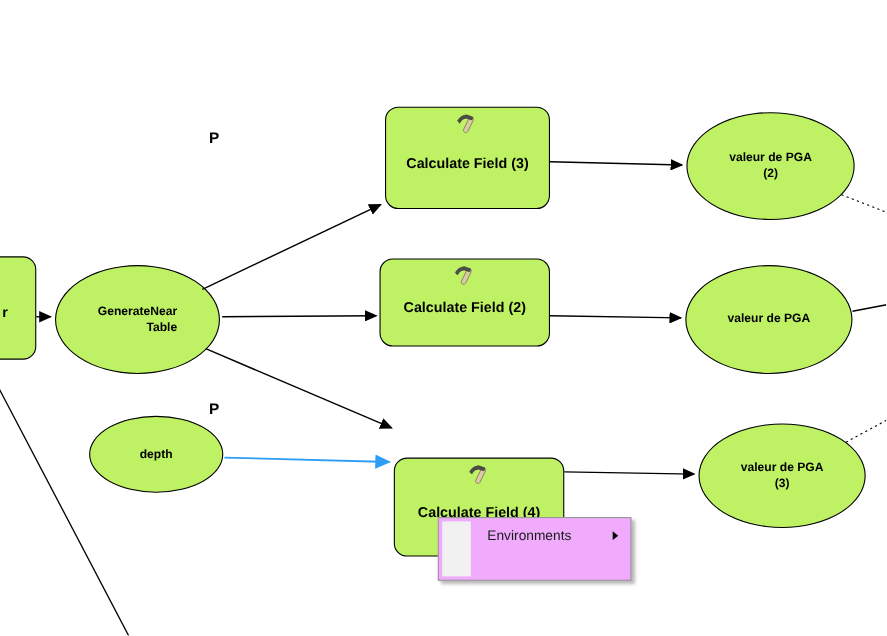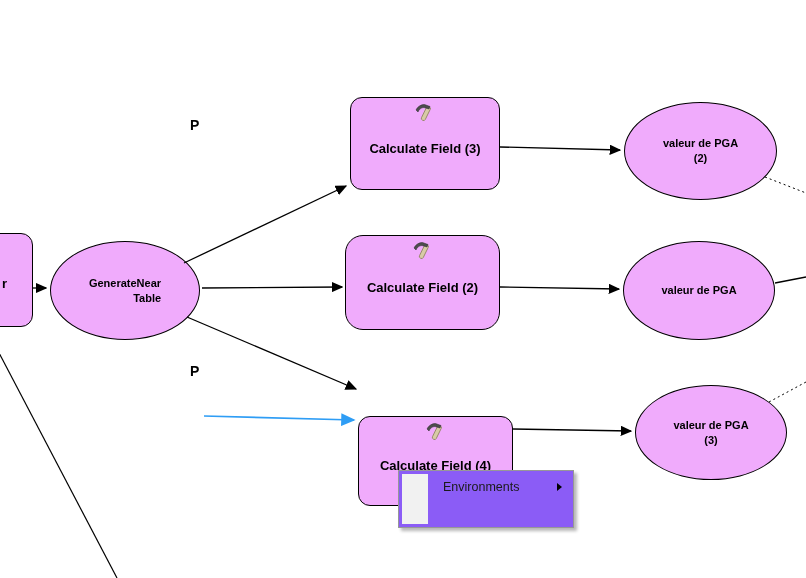--- a/index.html
+++ b/index.html
@@ -1,33 +1,33 @@
 <!DOCTYPE html>
 <html><head>
 <meta charset="utf-8">
 <style>
   html,body{margin:0;padding:0;background:#fff;}
   #canvas{
     position:relative;width:806px;height:578px;background:#ffffff;overflow:hidden;
     font-family:"Liberation Sans",sans-serif;
   }
   .node{position:absolute;box-sizing:border-box;display:flex;align-items:center;justify-content:center;
-    background:#f0abfc;border:1.5px solid #000;text-align:center;}
+    background:#bef264;border:1.5px solid #000;text-align:center;}
   .ellipse{border-radius:50%;}
   .tool{border-radius:12px;}
   .node .lbl{font-weight:bold;font-size:11px;color:#000;line-height:15px;white-space:pre-line;}
   .tool .lbl{padding-top:9px;font-size:13px;}
   .hammer{position:absolute;top:2px;left:50%;transform:translateX(-50%);}
   .pmark{position:absolute;font-weight:bold;font-size:14px;color:#000;}
   #edges{position:absolute;left:0;top:0;width:806px;height:578px;pointer-events:none;z-index:3;}
   .offtool .lbl{position:absolute;right:25px;top:33px;}
 
   
   .ctxmenu{position:absolute;left:398px;top:470px;width:176px;height:58px;z-index:10;
-    background:#8b5cf6;border:1px solid #979797;box-shadow:3px 3px 3px rgba(0,0,0,0.28);
+    background:#f0abfc;border:1px solid #979797;box-shadow:3px 3px 3px rgba(0,0,0,0.28);
     padding:3px 0;box-sizing:border-box;}
   .ctxmenu .gutter{position:absolute;left:3px;top:3px;bottom:3px;width:26px;background:#f1f1f1;}
   .menu-item{position:relative;height:26px;line-height:26px;padding-left:44px;
     font-size:12.5px;color:#1a1a1a;cursor:default;}
   .submenu-arrow{position:absolute;right:11px;top:9px;width:0;height:0;
     border-left:5px solid #000;border-top:4px solid transparent;border-bottom:4px solid transparent;}
 </style>
 </head>
 <body>
 
@@ -37,31 +37,34 @@
     <span class="lbl">r</span>
   </div>
 
   <div class="pmark" style="left:190px;top:117px;">P</div>
 
   <div class="node ellipse" style="left:50px;top:241px;width:150px;height:99px;text-align:right;">
     <span class="lbl">GenerateNear
 Table</span>
   </div>
 
+  <div class="node ellipse" style="left:81px;top:378px;width:122px;height:70px;">
+    <span class="lbl">depth</span>
+  </div>
   <div class="pmark" style="left:190px;top:363px;">P</div>
 
   <div class="node tool" style="left:350px;top:97px;width:150px;height:93px;">
     <svg class="hammer" width="26" height="24" viewBox="0 0 26 24">
       <rect x="12" y="6" width="4.2" height="15" rx="1.8" fill="#d8cba6" stroke="#8f8260" stroke-width="0.8" transform="rotate(26 14 13)"></rect>
       <path d="M4 10 C5.5 6.5 9 4.5 12.5 4.5 L18 6.5 L17 9 L12 7.5 C9 7.5 7 9.5 6 12 Z" fill="#4d4d4d" stroke="#2a2a2a" stroke-width="0.5"></path>
     </svg>
     <span class="lbl">Calculate Field (3)</span>
   </div>
 
-  <div class="node tool" style="left:345px;top:235px;width:155px;height:95px;border-radius:18px;">
+  <div class="node tool" style="left:345px;top:235px;width:155px;height:80px;">
     <svg class="hammer" width="26" height="24" viewBox="0 0 26 24">
       <rect x="12" y="6" width="4.2" height="15" rx="1.8" fill="#d8cba6" stroke="#8f8260" stroke-width="0.8" transform="rotate(26 14 13)"></rect>
       <path d="M4 10 C5.5 6.5 9 4.5 12.5 4.5 L18 6.5 L17 9 L12 7.5 C9 7.5 7 9.5 6 12 Z" fill="#4d4d4d" stroke="#2a2a2a" stroke-width="0.5"></path>
     </svg>
     <span class="lbl">Calculate Field (2)</span>
   </div>
 
   <div class="node tool" style="left:358px;top:380px;width:155px;height:90px;margin-top:36px;">
     <svg class="hammer" width="26" height="24" viewBox="0 0 26 24">
       <rect x="12" y="6" width="4.2" height="15" rx="1.8" fill="#d8cba6" stroke="#8f8260" stroke-width="0.8" transform="rotate(26 14 13)"></rect>

